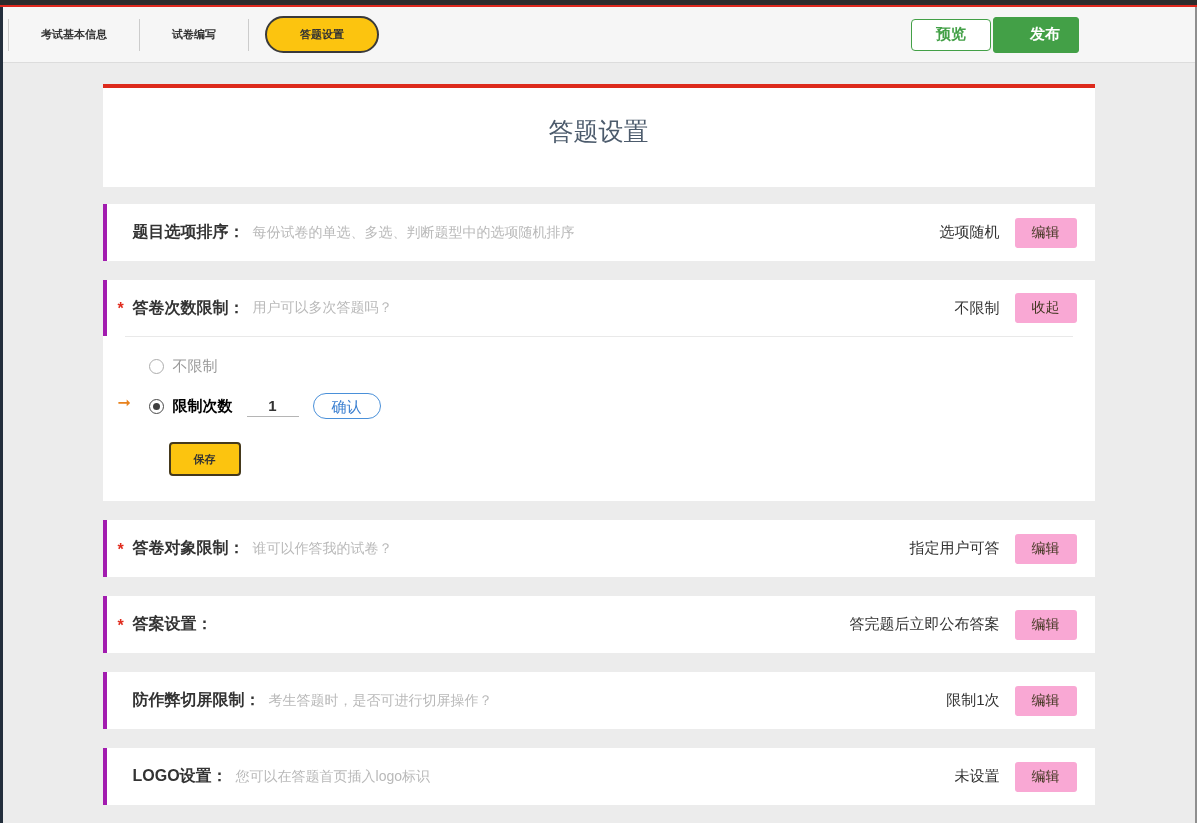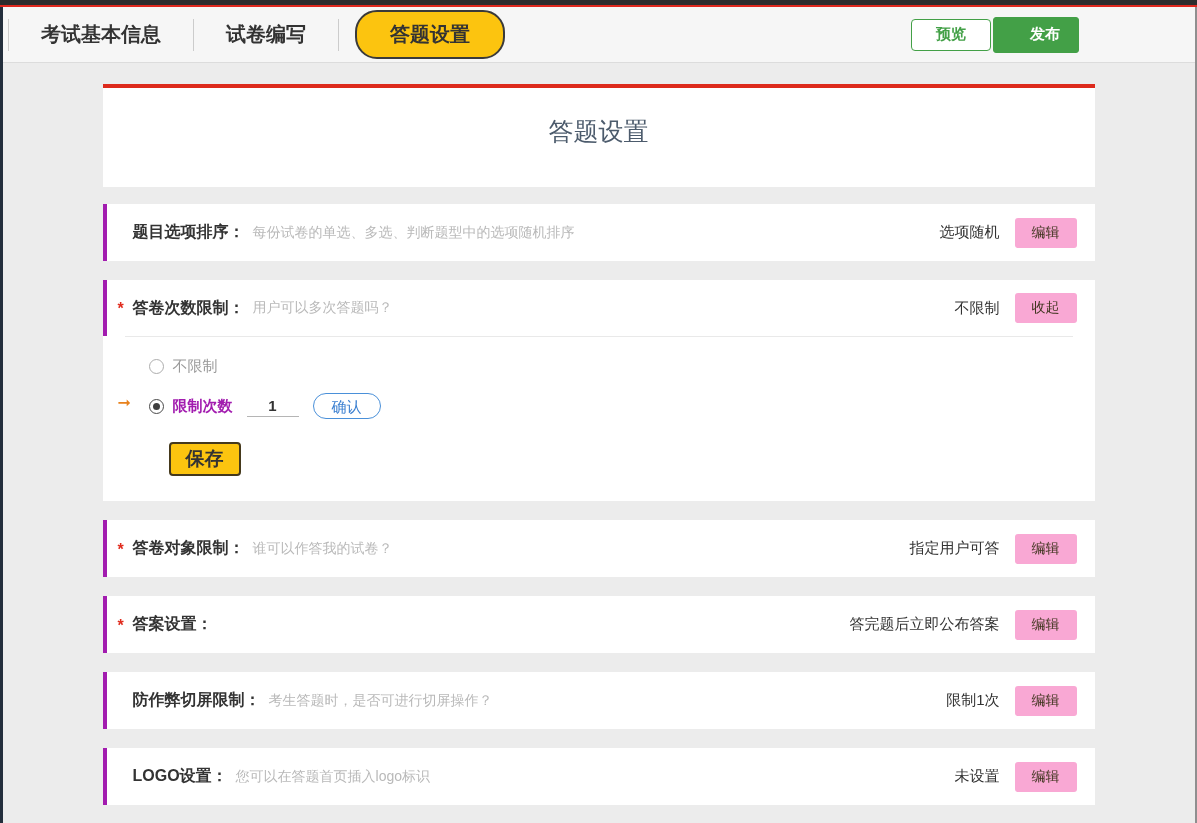--- a/index.html
+++ b/index.html
@@ -16,21 +16,21 @@
   .topbar { height:5px; background:#2d2d2d; }
   .topline { height:2px; background:#e0281e; }
 
   
   .header {
     height:56px; background:#f6f6f6; border-bottom:1px solid #dcdcdc;
     display:flex; align-items:center; padding:0 118px 0 8px;
   }
   .tab-divider { width:1px; height:32px; background:#ccc; margin:0 0; }
   .tab {
-    font-size:20px; font-weight:bold; color:#333; margin:0 32px;
+    font-size:11px; font-weight:bold; color:#333; margin:0 32px;
     white-space:nowrap; cursor:pointer;
   }
   .tab-pill {
     background:#fcc40f; border:2px solid #3a3a3a; border-radius:22px;
     padding:9px 33px; margin:0 0 0 16px;
   }
   .spacer { flex:1; }
   .btn-preview {
     width:80px; height:32px; background:#fff; border:1px solid #43a047;
     color:#43a047; border-radius:4px; font-size:15px; font-weight:bold;
@@ -74,38 +74,38 @@
   .radio {
     width:15px; height:15px; border:1px solid #adadad; border-radius:50%;
     background:#fff; position:relative; display:inline-block; flex:0 0 auto; cursor:pointer;
   }
   .radio[data-checked="true"] { border-color:#4a4a4a; }
   .radio[data-checked="true"]::after {
     content:""; position:absolute; left:3px; top:3px; width:7px; height:7px;
     border-radius:50%; background:#3f3f3f;
   }
   .opt-label-off { color:#9a9a9a; font-size:15px; margin-left:9px; cursor:pointer; }
-  .opt-label-on { color:#a21caf; font-size:15px; font-weight:bold; margin-left:9px; cursor:pointer; }
+  .opt-label-on { color:#000000; font-size:15px; font-weight:bold; margin-left:9px; cursor:pointer; }
   .arrow {
     position:absolute; left:-31px; top:3px; color:#e8821d;
     font-size:16px; font-weight:bold; line-height:1;
   }
   .limit-input {
     width:52px; border:none; border-bottom:1px solid #b5b5b5; background:transparent;
     text-align:center; font-size:15px; font-weight:bold; color:#333;
     margin-left:14px; outline:none; font-family:inherit; padding:2px 0;
   }
   .btn-confirm {
     margin-left:14px; background:#fff; border:1px solid #4a90d9; color:#3a7fd0;
     border-radius:13px; font-size:15px; padding:2px 18px; height:26px;
     cursor:pointer; font-family:inherit; line-height:1;
   }
   .btn-save {
     display:block; margin:22px 15px 0 20px; background:#fcc40f; border:2px solid #45391c;
-    border-radius:4px; font-size:19px; font-weight:bold; color:#333;
+    border-radius:4px; font-size:11px; font-weight:bold; color:#333;
     width:72px; height:34px; cursor:pointer; font-family:inherit;
   }
 </style>
 </head>
 <body>
 
 <div class="edge-left"></div>
 <div class="edge-right"></div>
 <div class="topbar"></div>
 <div class="topline"></div>

